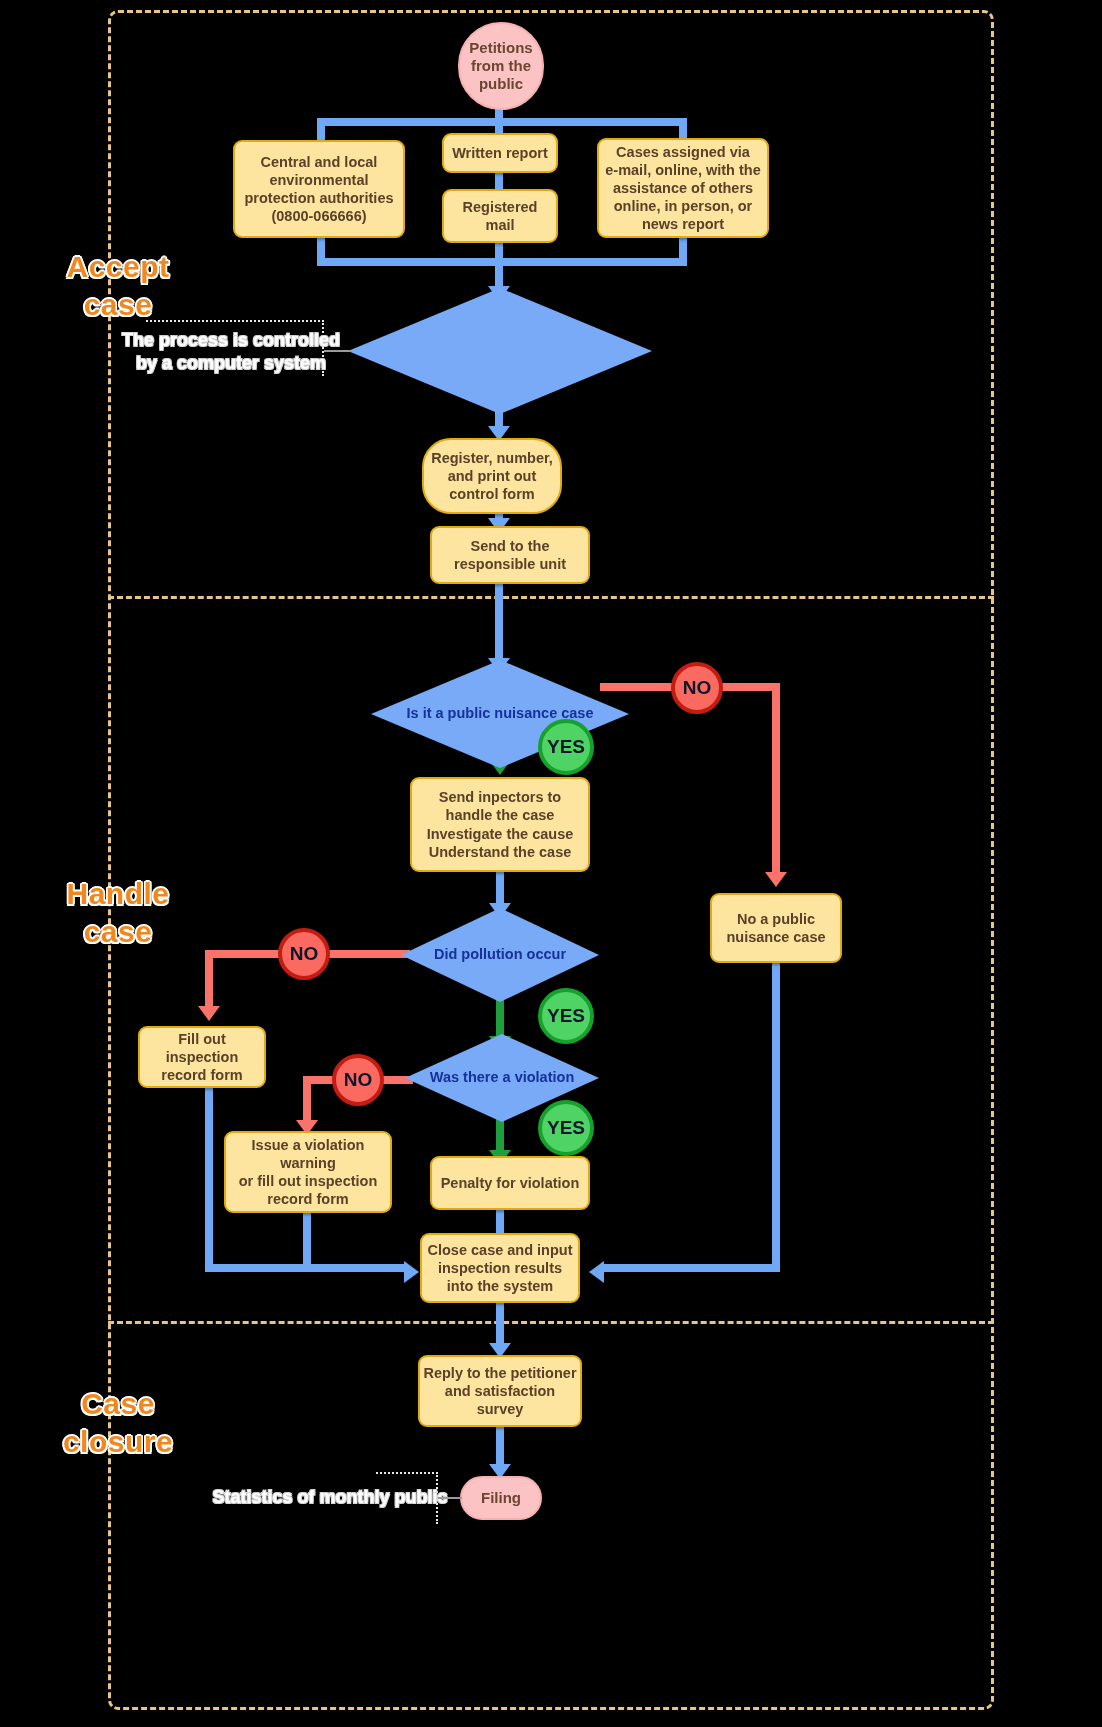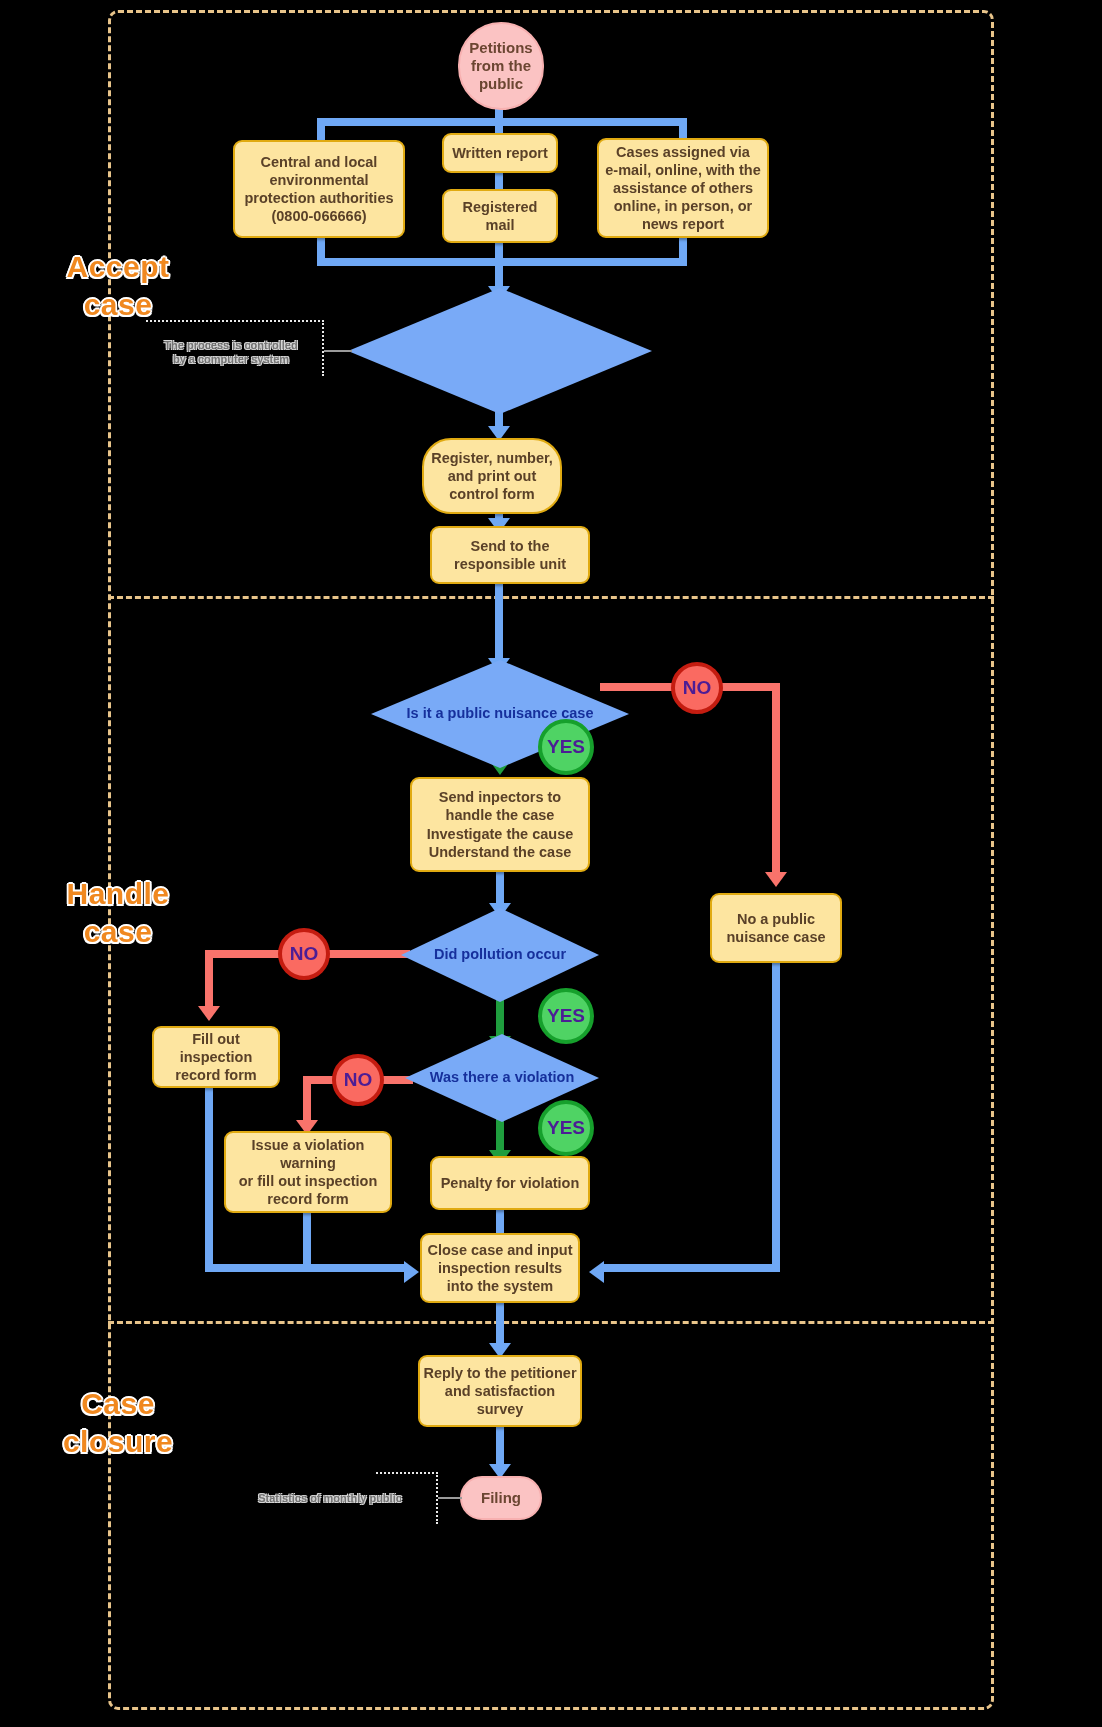--- a/index.html
+++ b/index.html
@@ -26,27 +26,27 @@
   .term{background:#fbc3c3;border:2.5px solid #f7b0b0;border-radius:999px;color:#6b4632;
         font-size:15px;line-height:1.2;}
 
   .dec{color:#16309c;font-size:14.5px;line-height:1.22;background:transparent;border:0;}
   .dec .dshape{position:absolute;inset:0;background:#79aaf7;
         clip-path:polygon(50% 0,100% 50%,50% 100%,0 50%);
         border:0;z-index:-1;}
   .dec .dtxt{position:relative;z-index:2;padding:0 14px;}
 
   .badge{position:absolute;border-radius:50%;display:flex;align-items:center;justify-content:center;
-         font-weight:bold;font-size:19px;color:#4c1d95;z-index:9;box-sizing:border-box;}
+         font-weight:bold;font-size:19px;color:#0f172a;z-index:9;box-sizing:border-box;}
   .badge.no{background:#fa6a61;border:4px solid #c41c10;}
   .badge.yes{background:#4fd364;border:4px solid #16a02c;}
 
   
   .note{position:absolute;z-index:7;display:flex;align-items:center;justify-content:center;
-        text-align:center;color:#737373;font-weight:bold;font-size:11px;line-height:1.3;
+        text-align:center;color:#ffffff;font-weight:bold;font-size:18px;line-height:1.3;
         box-sizing:border-box;
         text-shadow:-1px -1px 0 #d6d6d6,1px -1px 0 #d6d6d6,-1px 1px 0 #d6d6d6,1px 1px 0 #d6d6d6;}
   .note-br{position:absolute;border-top:2px dotted #e9e9e9;border-right:2px dotted #e9e9e9;
            box-sizing:border-box;z-index:7;}
   .note-lead{position:absolute;background:#9b9b9b;height:2px;z-index:7;}
 
   
   .ln{position:absolute;z-index:3;}
   .b{background:#6fa8f5;}
   .r{background:#f9736b;}
@@ -197,21 +197,21 @@
 Understand the case</div>
 
   <div class="node dec" style="left:401px;top:908px;width:198px;height:94px;">
     <span class="dshape"></span>
     <span class="dtxt" style="white-space:pre;">Did pollution occur</span>
   </div>
 
   <div class="badge no" style="left:278px;top:928px;width:52px;height:52px;">NO</div>
   <div class="badge yes" style="left:538px;top:988px;width:56px;height:56px;">YES</div>
 
-  <div class="node proc" style="left:152px;top:1026px;width:128px;height:62px;white-space:pre;">Fill out
+  <div class="node proc" style="left:138px;top:1026px;width:128px;height:62px;white-space:pre;">Fill out
 inspection
 record form</div>
 
   <div class="node dec" style="left:405px;top:1034px;width:194px;height:88px;">
     <span class="dshape"></span>
     <span class="dtxt" style="white-space:pre;">Was there a violation</span>
   </div>
 
   <div class="badge no" style="left:332px;top:1054px;width:52px;height:52px;">NO</div>
   <div class="badge yes" style="left:538px;top:1100px;width:56px;height:56px;">YES</div>

